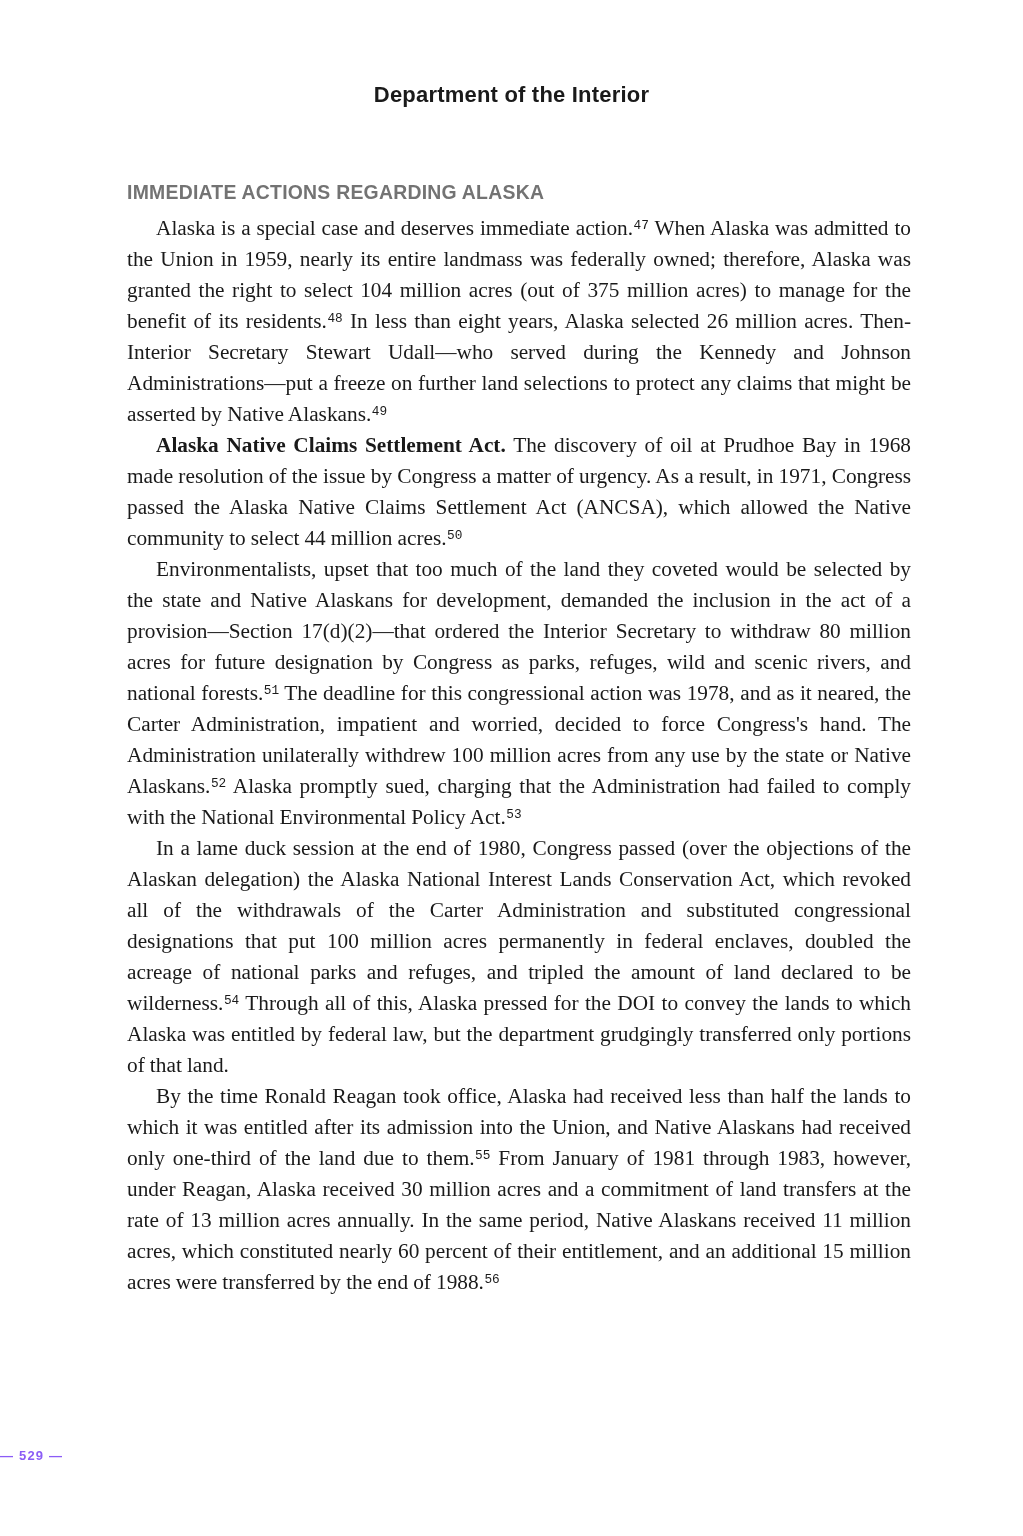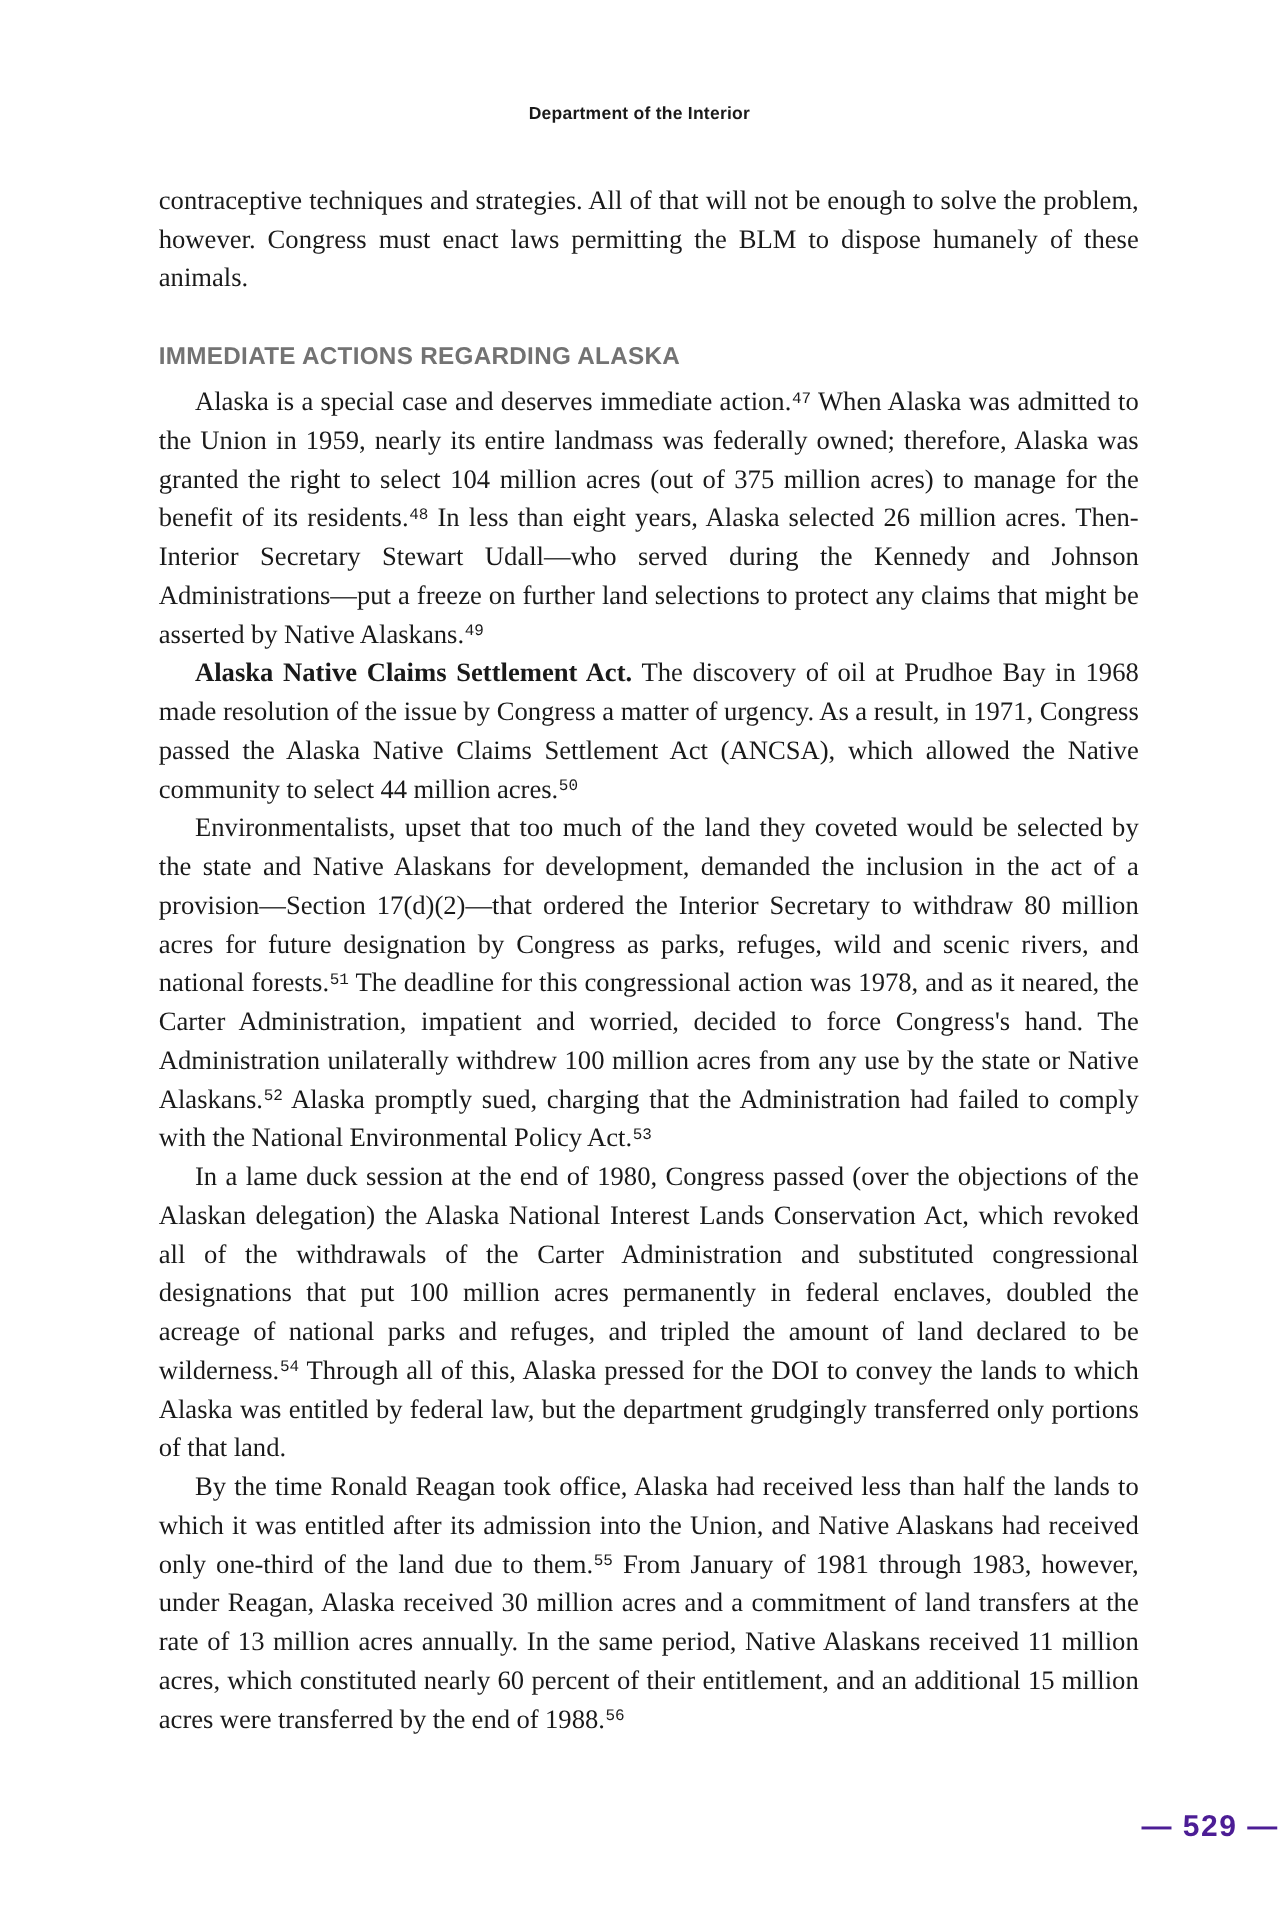--- a/index.html
+++ b/index.html
@@ -25,21 +25,21 @@
 
   
   .running-head {
     position: absolute;
     top: 82px;
     left: 0;
     width: 1023px;
     text-align: center;
     font-family: "Liberation Sans", "DejaVu Sans", sans-serif;
     font-weight: 700;
-    font-size: 14px;
+    font-size: 22px;
     letter-spacing: 0.2px;
     color: #1a1a1a;
   }
 
   
   .column {
     position: absolute;
     top: 145px;
     left: 127px;
     width: 784px;
@@ -86,38 +86,37 @@
     margin-left: 0.5px;
     font-family: Liberation Mono, monospace;
   }
 
   
   .folio {
     position: absolute;
     top: 1448px;
     left: 0;
     width: 1023px;
-    text-align: right;
+    text-align: left;
     font-family: "Liberation Sans", "DejaVu Sans", sans-serif;
     font-weight: 700;
-    font-size: 24px;
+    font-size: 13px;
     letter-spacing: 1.2px;
-    color: #4c1d95;
+    color: #8b5cf6;
   }
 </style>
 </head>
 <body>
 
 <div class="page">
 
   <div class="running-head">Department of the Interior</div>
 
   <div class="column">
 
-    <p class="body-par last-line-left">contraceptive techniques and strategies. All of that will not be enough to solve the problem, however. Congress must enact laws permitting the BLM to dispose humanely of these animals.</p>
 
     <div class="heading-gap-before"></div>
 
     <h2 class="section-heading">IMMEDIATE ACTIONS REGARDING ALASKA</h2>
 
     <div class="heading-gap-after"></div>
 
     <p class="body-par indent last-line-left"><span>Alaska is a special case and deserves immediate action.</span><sup class="fn">47</sup><span> When Alaska was admitted to the Union in 1959, nearly its entire landmass was federally owned; therefore, Alaska was granted the right to select 104 million acres (out of 375 million acres) to manage for the benefit of its residents.</span><sup class="fn">48</sup><span> In less than eight years, Alaska selected 26 million acres. Then-Interior Secretary Stewart Udall—who served during the Kennedy and Johnson Administrations—put a freeze on further land selections to protect any claims that might be asserted by Native Alaskans.</span><sup class="fn">49</sup></p>
 
     <p class="body-par indent last-line-left"><span class="run-in">Alaska Native Claims Settlement Act.</span><span> The discovery of oil at Prudhoe Bay in 1968 made resolution of the issue by Congress a matter of urgency. As a result, in 1971, Congress passed the Alaska Native Claims Settlement Act (ANCSA), which allowed the Native community to select 44 million acres.</span><sup class="fn">50</sup></p>

